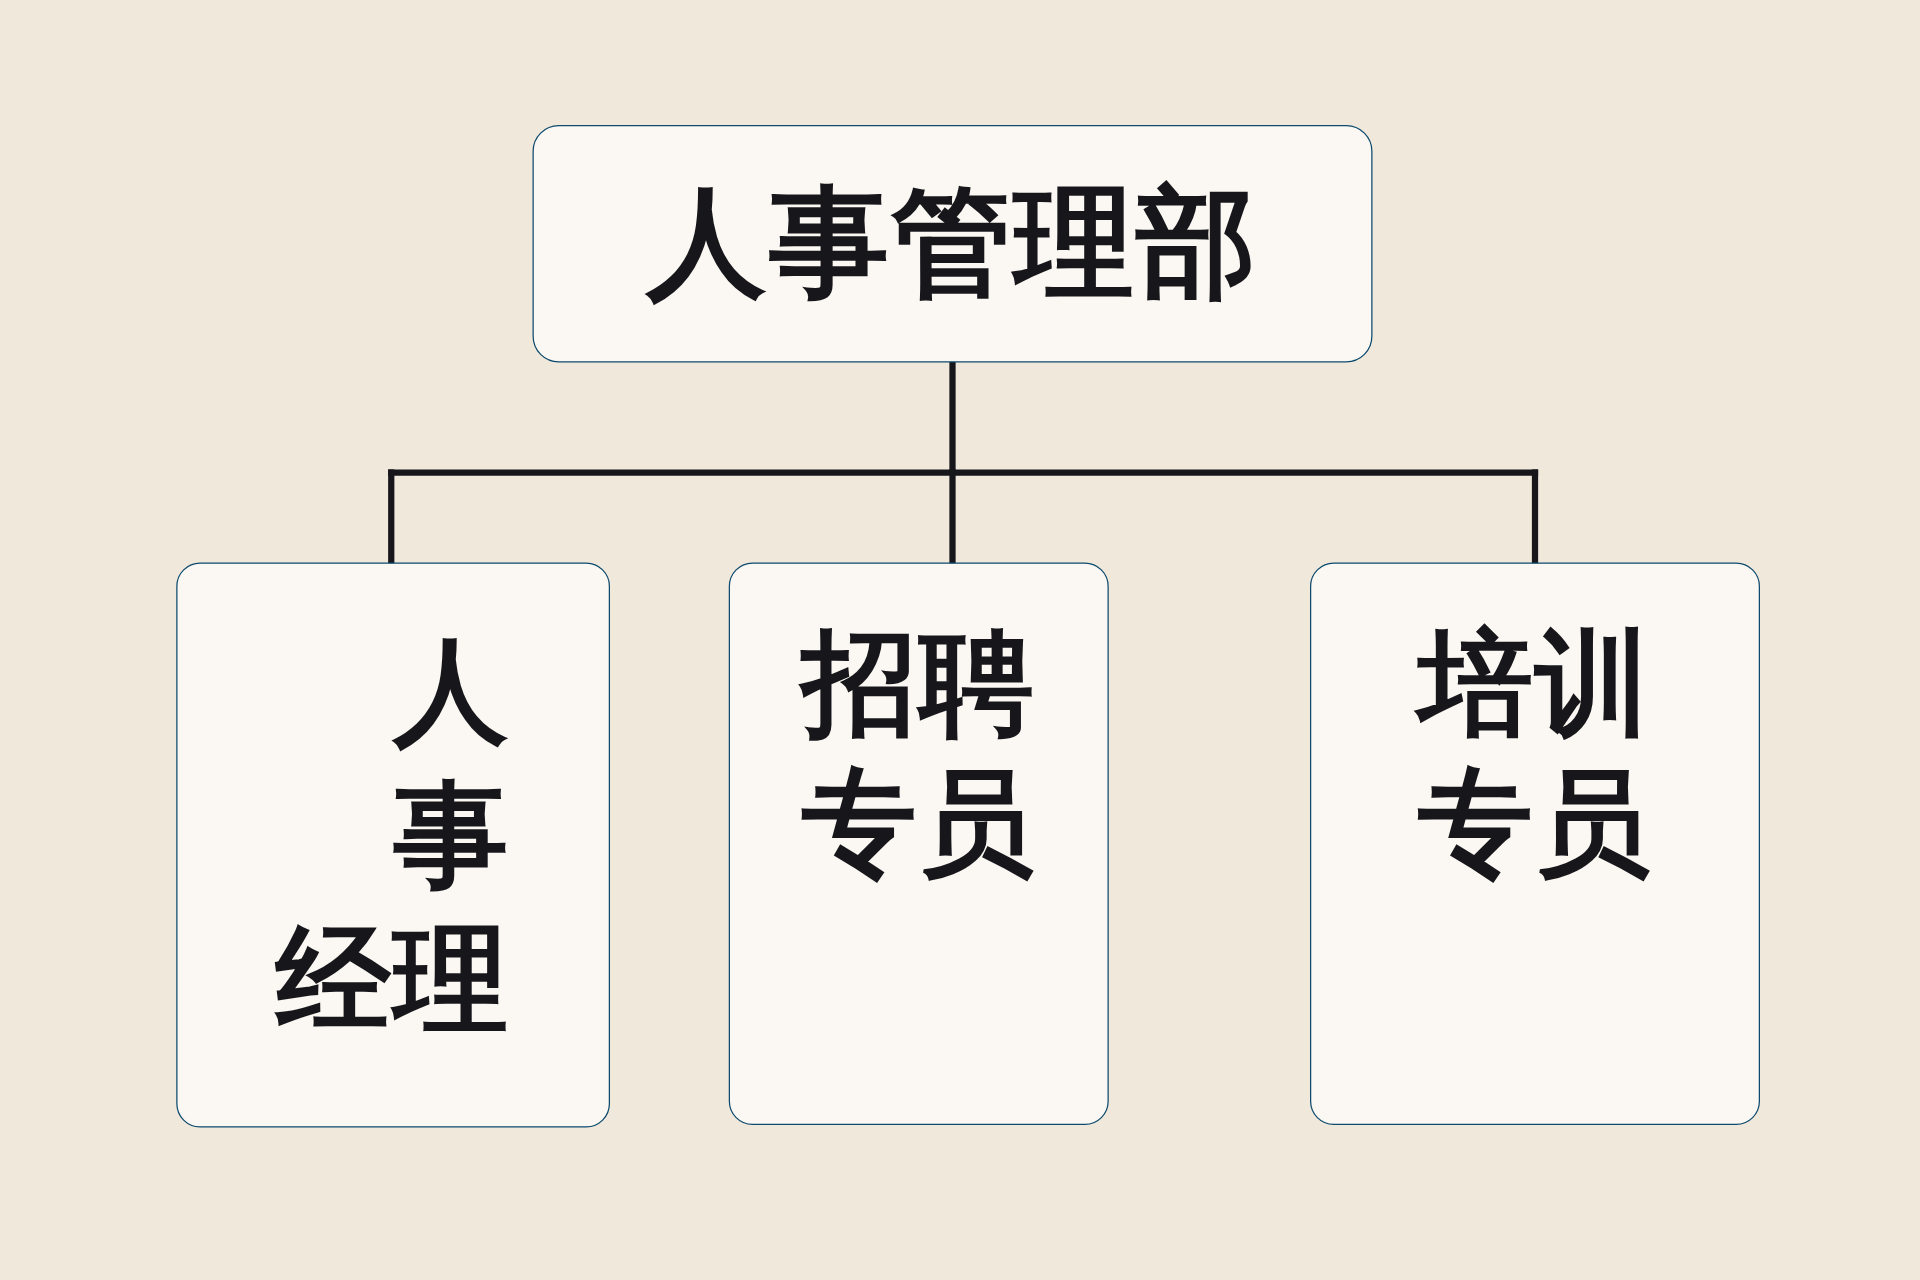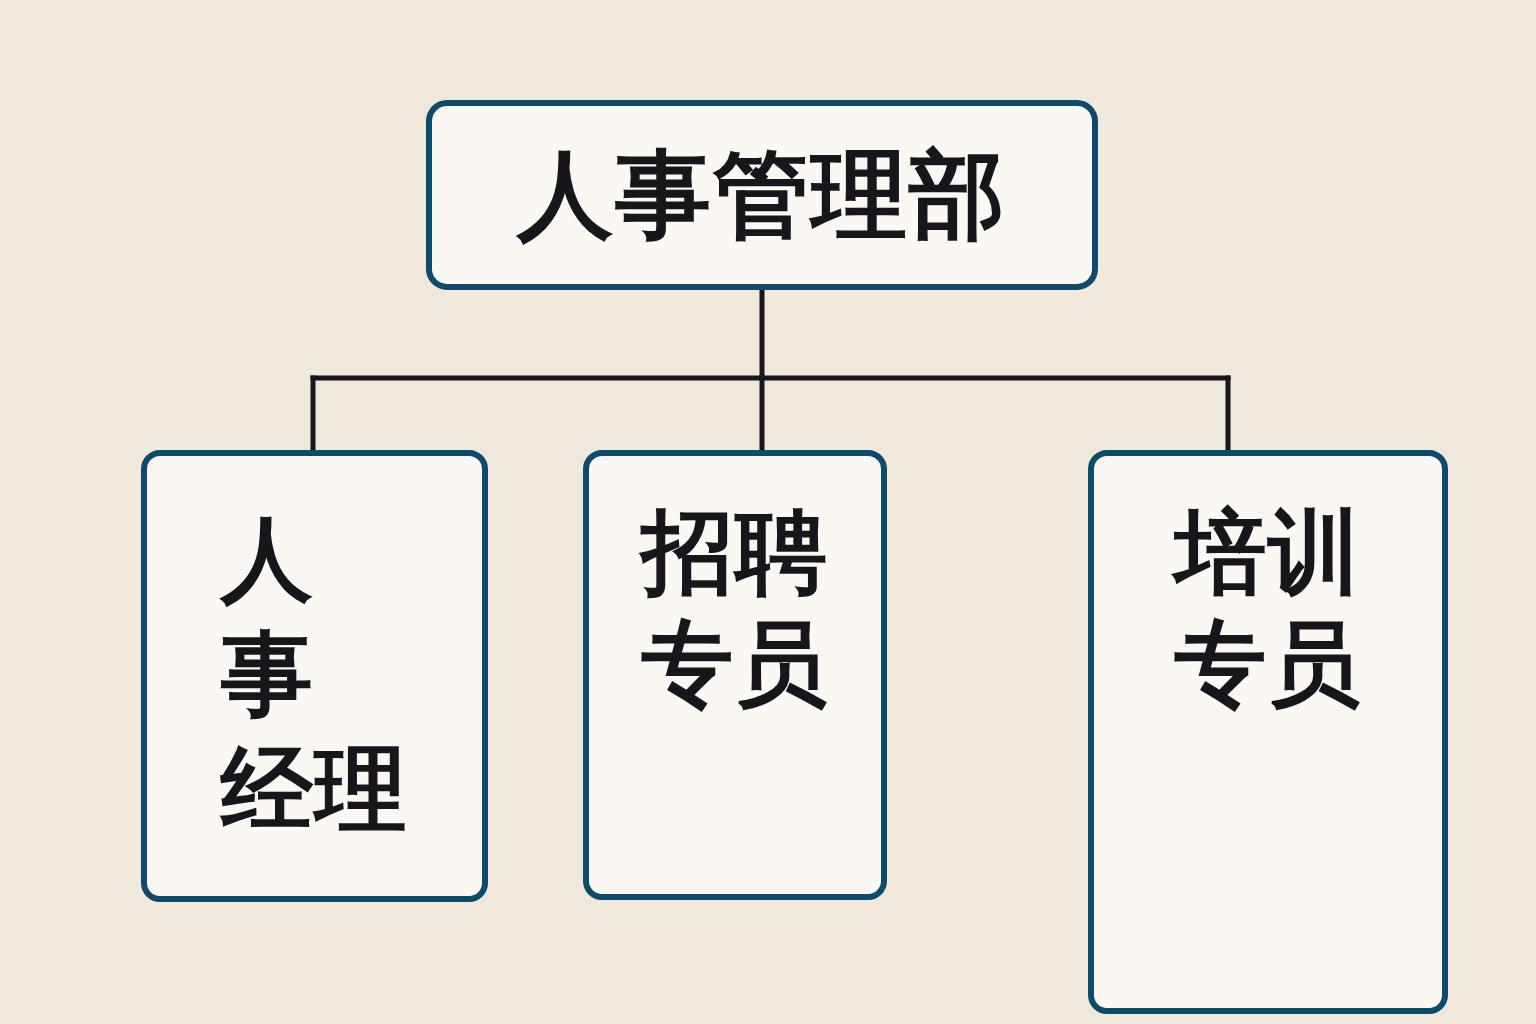--- a/index.html
+++ b/index.html
@@ -25,27 +25,27 @@
     top: 0;
     width: 1536px;
     height: 1024px;
     z-index: 1;
   }
   .node {
     position: absolute;
     z-index: 2;
     box-sizing: border-box;
     background: #FBF8F3;
-    border: 6px solid #0c4a6e;
+    border: 1px solid #0c4a6e;
     border-radius: 19px;
     display: flex;
     justify-content: center;
     color: #17161A;
     font-weight: 700;
-    text-align: left;
+    text-align: right;
   }
   .node-label {
     display: block;
     line-height: 1.12;
     letter-spacing: 0.02em;
     font-weight: 700;
     white-space: pre-line;
   }
   
   #node-root {
@@ -81,24 +81,24 @@
     left: 583px;
     top: 450px;
     width: 304px;
     height: 450px;
   }
   #node-child-1 .node-label {
     padding-top: 40px;
     line-height: 1.22;
   }
   #node-child-2 {
-    left: 1088px;
+    left: 1048px;
     top: 450px;
     width: 360px;
-    height: 564px;
+    height: 450px;
   }
   #node-child-2 .node-label {
     padding-top: 40px;
     line-height: 1.22;
   }
 </style>
 </head>
 <body>
 
 <div id="chart-root">

